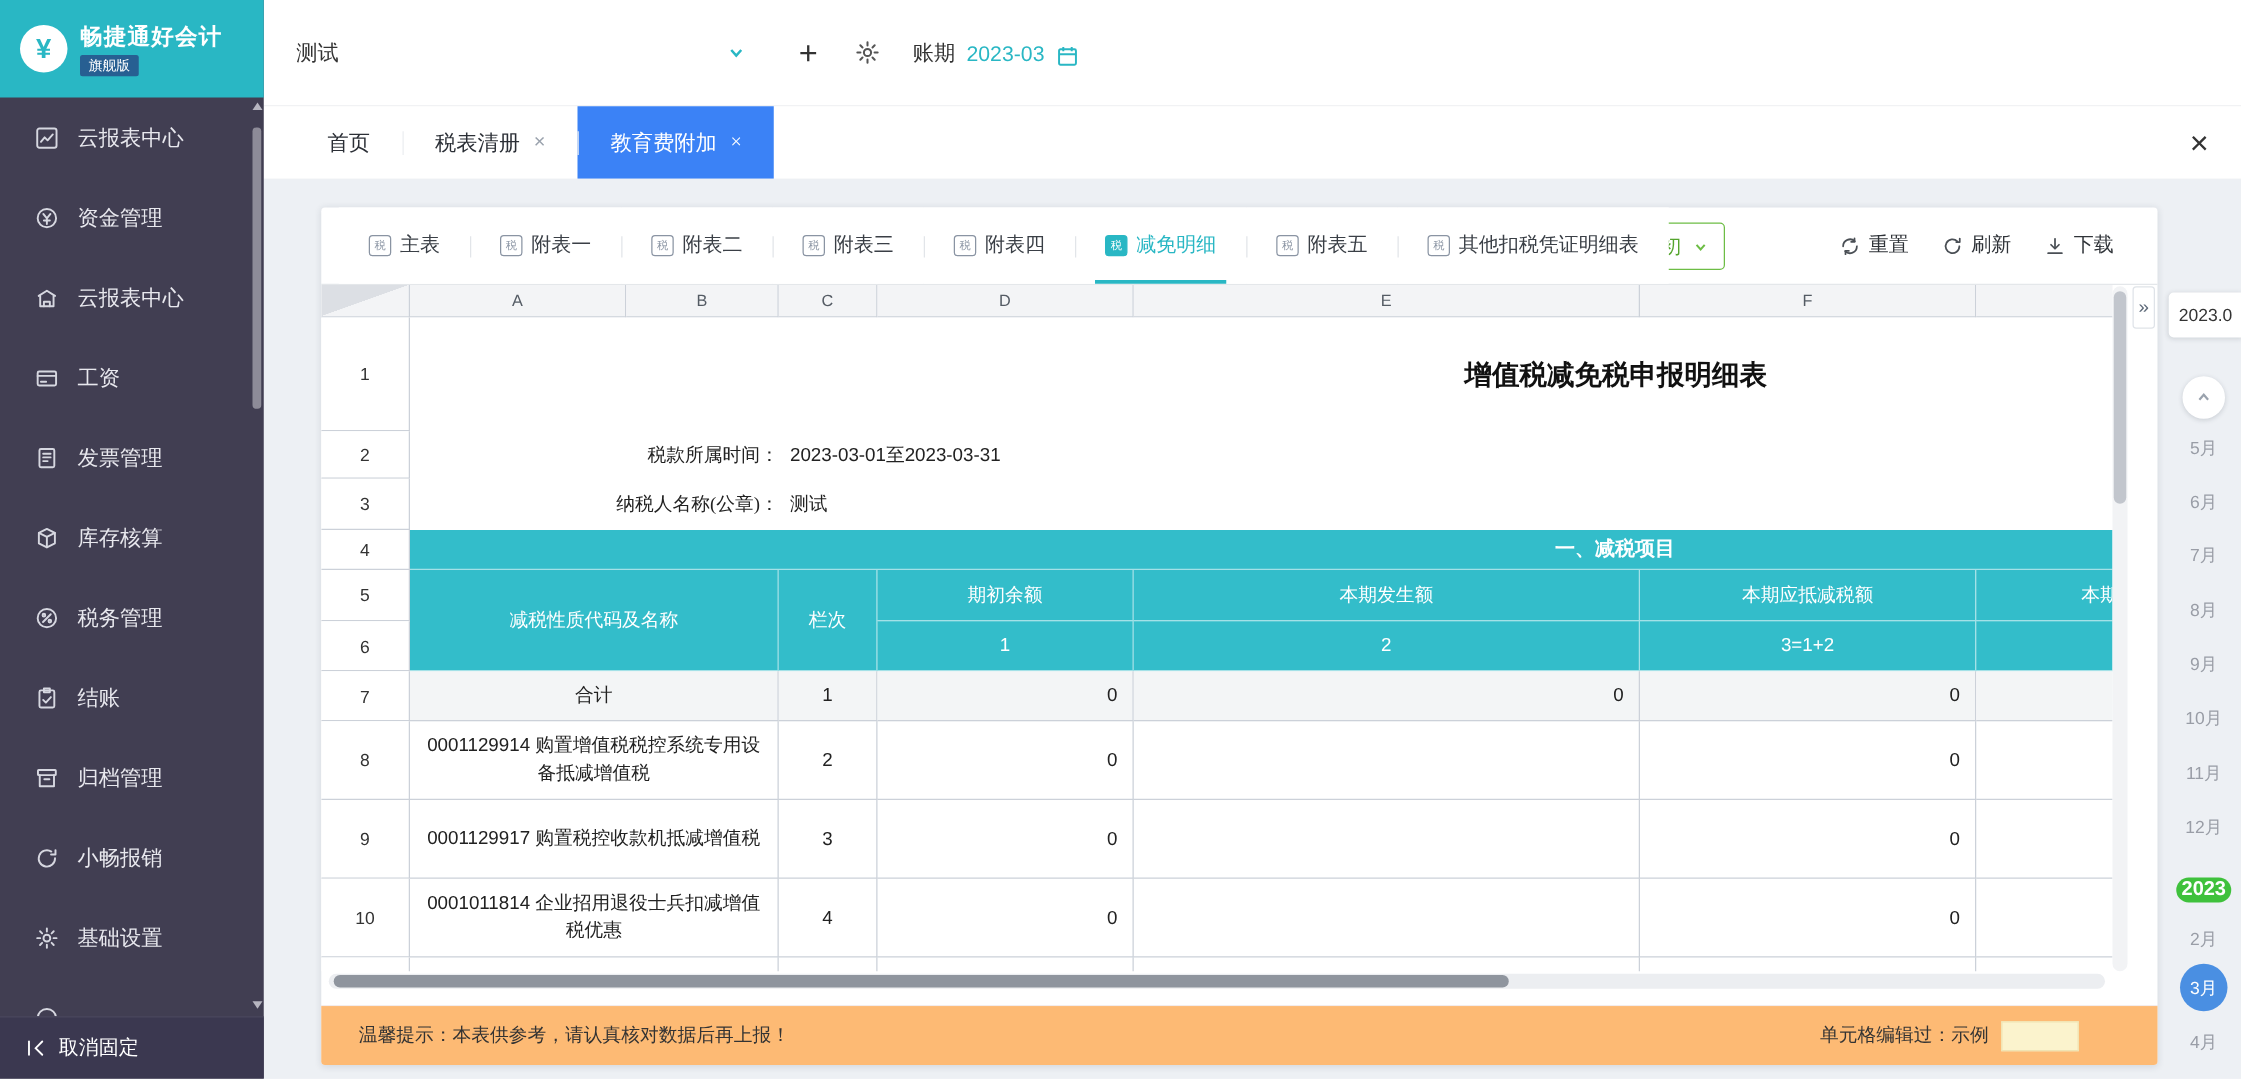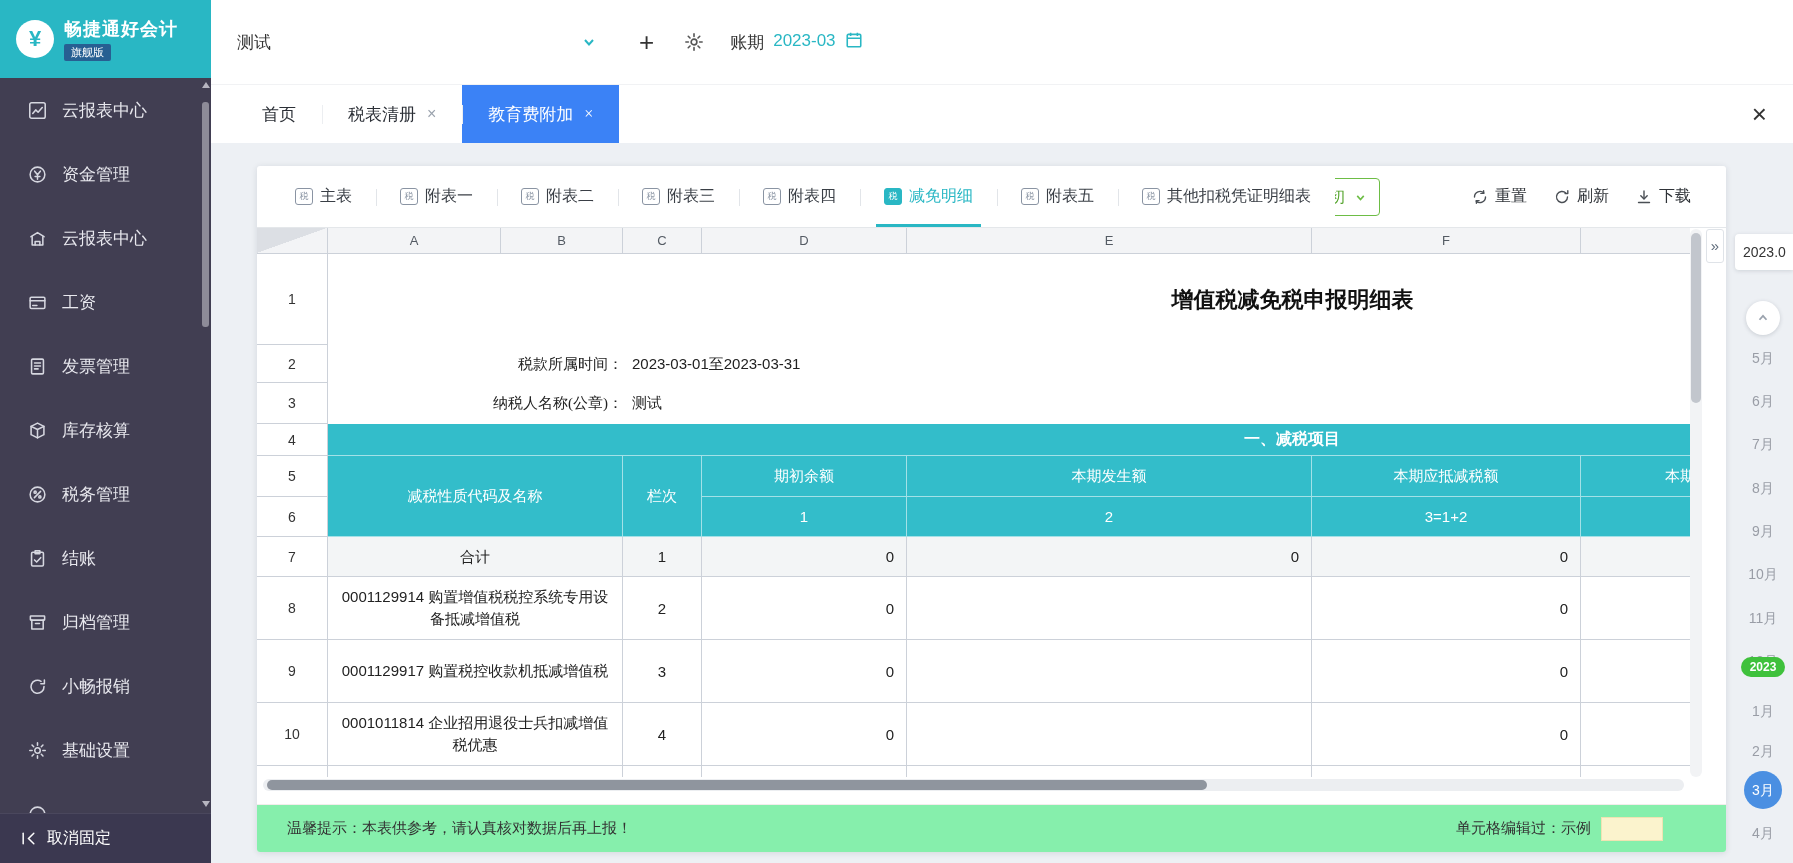--- a/index.html
+++ b/index.html
@@ -23,21 +23,21 @@
   .pin { position:absolute; bottom:0; left:0; right:0; height:50px; display:flex; align-items:center; gap:10px; padding-left:20px; color:#fff; font-size:16px; border-top:1px solid rgba(255,255,255,.08); cursor:pointer; background:#3b3850; }
   .pin svg { width:17px; height:17px; stroke:#fff; fill:none; stroke-width:1.4; stroke-linecap:round; }
 
   
   .topbar { position:absolute; left:211px; top:0; right:0; height:84px; background:#fff; display:flex; align-items:center; padding:0 40px 0 26px; font-size:17px; }
   .company { width:360px; display:flex; justify-content:space-between; align-items:center; cursor:pointer; }
   .company svg { width:16px; height:16px; stroke:#29b7c4; fill:none; stroke-width:2; }
   .plusbtn { margin-left:42px; font-size:26px; color:#333; background:none; border:none; cursor:pointer; line-height:1; }
   .gearbtn { margin-left:30px; background:none; border:none; cursor:pointer; }
   .gearbtn svg { width:20px; height:20px; stroke:#555; fill:none; stroke-width:1.3; stroke-linecap:round; }
-  .period { margin-left:26px; display:flex; align-items:flex-start; gap:9px; }
+  .period { margin-left:26px; display:flex; align-items:flex-end; gap:9px; }
   .period .pv { color:#29b7c4; cursor:pointer; }
   .period svg { width:18px; height:18px; stroke:#29b7c4; fill:none; stroke-width:1.4; cursor:pointer; }
   .tb-right { margin-left:auto; display:flex; align-items:center; gap:14px; }
   .support { display:flex; align-items:center; gap:8px; cursor:pointer; }
   .support svg { width:19px; height:19px; stroke:#444; fill:none; stroke-width:1.3; stroke-linecap:round; }
   .vdiv { width:1px; height:22px; background:#e1e3e8; margin:0 8px; }
   .avatar { width:36px; height:36px; border-radius:50%; background:#eef0f3; display:flex; align-items:center; justify-content:center; cursor:pointer; }
   .avatar svg { width:20px; height:20px; stroke:#9aa2ad; fill:none; stroke-width:1.4; }
   .uname { cursor:pointer; }
 
@@ -94,32 +94,32 @@
   .name { text-align:center; padding:0 12px; line-height:1.45; }
   .numc { justify-content:flex-end; padding-right:12px; }
   .shade { background:#f3f5f6; }
 
   
   .hscroll { position:absolute; left:6px; top:613px; width:1421px; height:12px; background:#eceef1; border-radius:6px; }
   .hthumb { position:absolute; left:4px; top:1px; width:940px; height:10px; background:#8f959e; border-radius:5px; }
   .vscroll { position:absolute; right:24px; top:63px; width:12px; height:548px; background:#f2f3f5; border-radius:6px; }
   .vthumb { position:absolute; left:1px; top:4px; width:10px; height:170px; background:#c2c6cd; border-radius:5px; }
   .collapse { position:absolute; right:2px; top:63px; width:18px; height:34px; border:1px solid #dfe3e8; border-radius:3px; background:#fff; color:#5f6b7a; font-size:15px; line-height:32px; text-align:center; cursor:pointer; }
-  .sfooter { position:absolute; left:0; right:0; bottom:0; height:48px; background:#86efac; border-top:1px solid #f3ecec; display:flex; align-items:center; padding:0 63px 0 30px; font-size:15px; color:#333; border-radius:0 0 3px 3px; }
+  .sfooter { position:absolute; left:0; right:0; bottom:0; height:48px; background:#fdba74; border-top:1px solid #f3ecec; display:flex; align-items:center; padding:0 63px 0 30px; font-size:15px; color:#333; border-radius:0 0 3px 3px; }
   .efoot { margin-left:auto; display:flex; align-items:center; }
   .swatch { width:62px; height:24px; background:#fbf3cd; border:1px solid #f0e3b2; margin-left:10px; }
 
   
   .months { position:absolute; right:0; top:0; bottom:0; width:60px; }
   .pbox { position:absolute; top:91px; right:0; width:58px; height:36px; background:#fff; border-radius:4px 0 0 4px; box-shadow:0 1px 4px rgba(31,45,61,.15); font-size:14px; color:#333; line-height:36px; padding-left:8px; overflow:hidden; white-space:nowrap; }
   .upbtn { position:absolute; top:158px; left:13px; width:34px; height:34px; border-radius:50%; background:#fff; box-shadow:0 1px 4px rgba(31,45,61,.18); display:flex; align-items:center; justify-content:center; cursor:pointer; }
   .upbtn svg { width:14px; height:14px; stroke:#9aa2ad; fill:none; stroke-width:2; }
   .mo { position:absolute; left:0; width:100%; height:24px; line-height:24px; text-align:center; font-size:14px; color:#999da6; cursor:pointer; }
   .mo.active { left:11px; width:38px; height:38px; line-height:38px; border-radius:50%; background:#4a8fe2; color:#fff; }
-  .ybadge { position:absolute; left:8px; top:514px; width:44px; height:20px; line-height:20px; text-align:center; background:#3fc13c; color:#fff; font-size:12px; font-weight:bold; border-radius:10px; z-index:2; }
+  .ybadge { position:absolute; left:8px; top:559px; width:44px; height:20px; line-height:20px; text-align:center; background:#3fc13c; color:#fff; font-size:16px; font-weight:bold; border-radius:10px; z-index:2; }
 </style>
 </head>
 <body>
 
 <aside class="sidebar">
   <div class="logo">
     <span class="logo-icon">¥</span>
     <span class="logo-text">
       <span class="t1">畅捷通好会计</span><br>
       <span class="t2">旗舰版</span>

